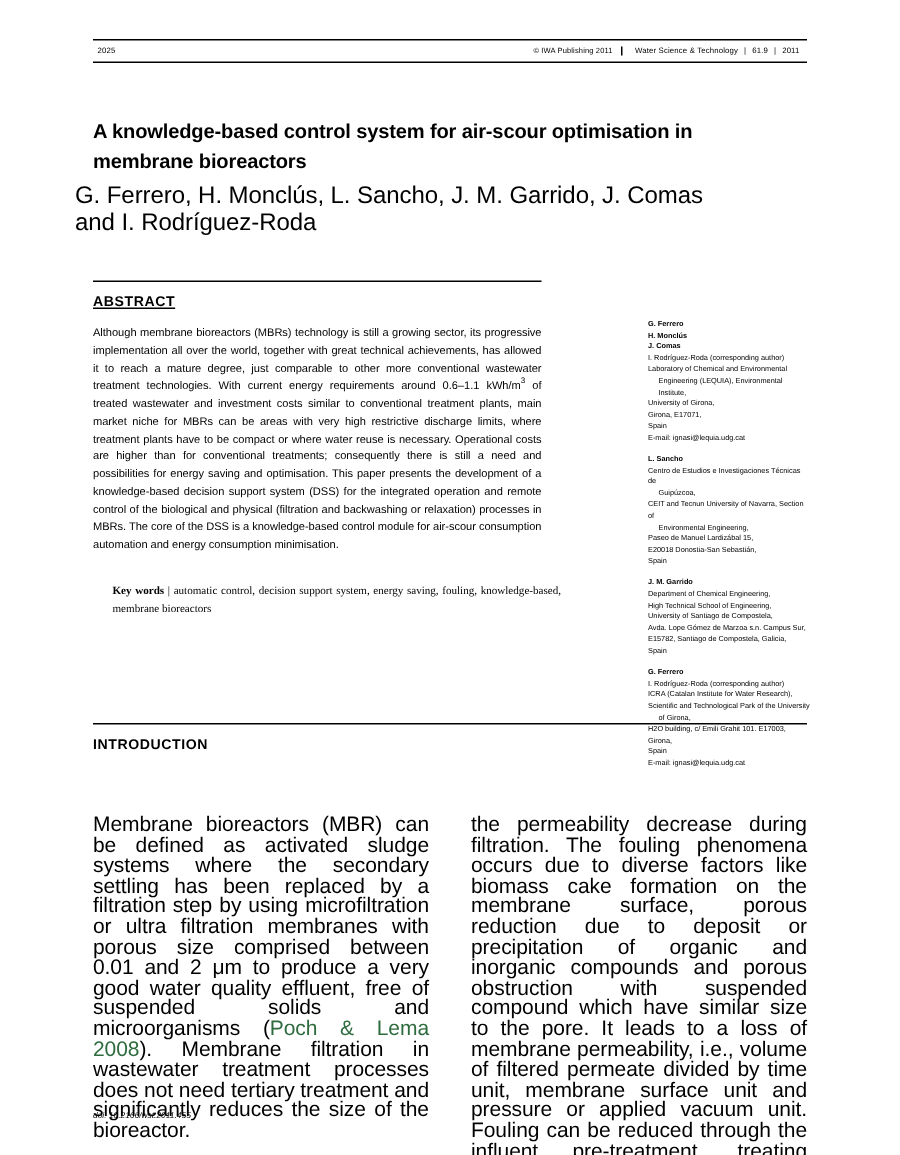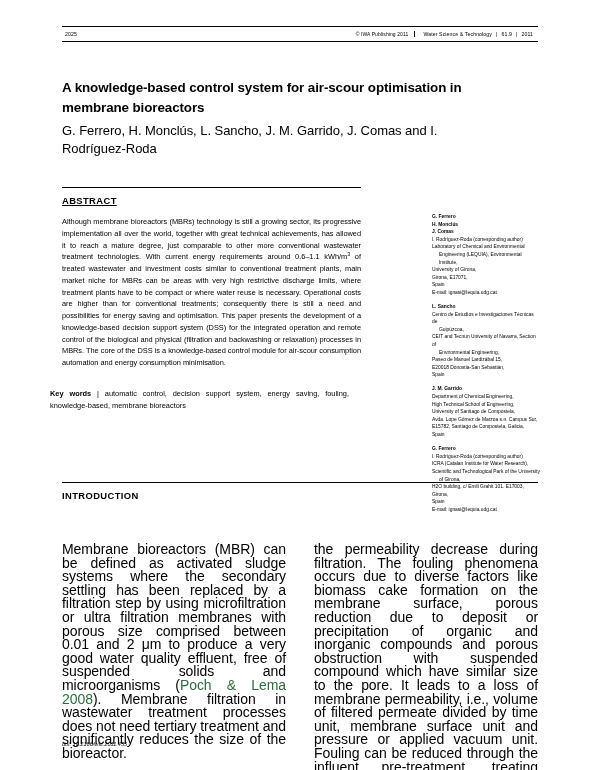--- a/index.html
+++ b/index.html
@@ -64,24 +64,24 @@
     left: 62px;
     top: 78px;
     width: 400px;
     font-size: 13.4px;
     line-height: 20px;
     font-weight: bold;
     letter-spacing: -0.1px;
   }
   .authors {
     position: absolute;
-    left: 62px;
+    left: 50px;
     top: 122px;
     width: 420px;
-    font-size: 13px;
+    font-size: 16px;
     line-height: 18px;
     letter-spacing: -0.05px;
   }
 
   
   .rule {
     position: absolute;
     background: #000;
     height: 1px;
   }
@@ -101,26 +101,27 @@
     top: 216px;
     width: 299px;
     font-size: 7.4px;
     line-height: 11.75px;
     text-align: justify;
     letter-spacing: -0.02px;
   }
   .abstract sup { font-size: 5.4px; vertical-align: super; line-height: 0; }
   .keywords {
     position: absolute;
-    left: 50px;
+    left: 75px;
     top: 388px;
     width: 299px;
     font-size: 7.4px;
     line-height: 11.75px;
     text-align: justify;
+    font-family: Liberation Serif, serif;
   }
   .keywords b { font-weight: bold; }
   .keywords .kw-body { }
 
   
   .affil {
     position: absolute;
     left: 432px;
     top: 213px;
     width: 108px;

